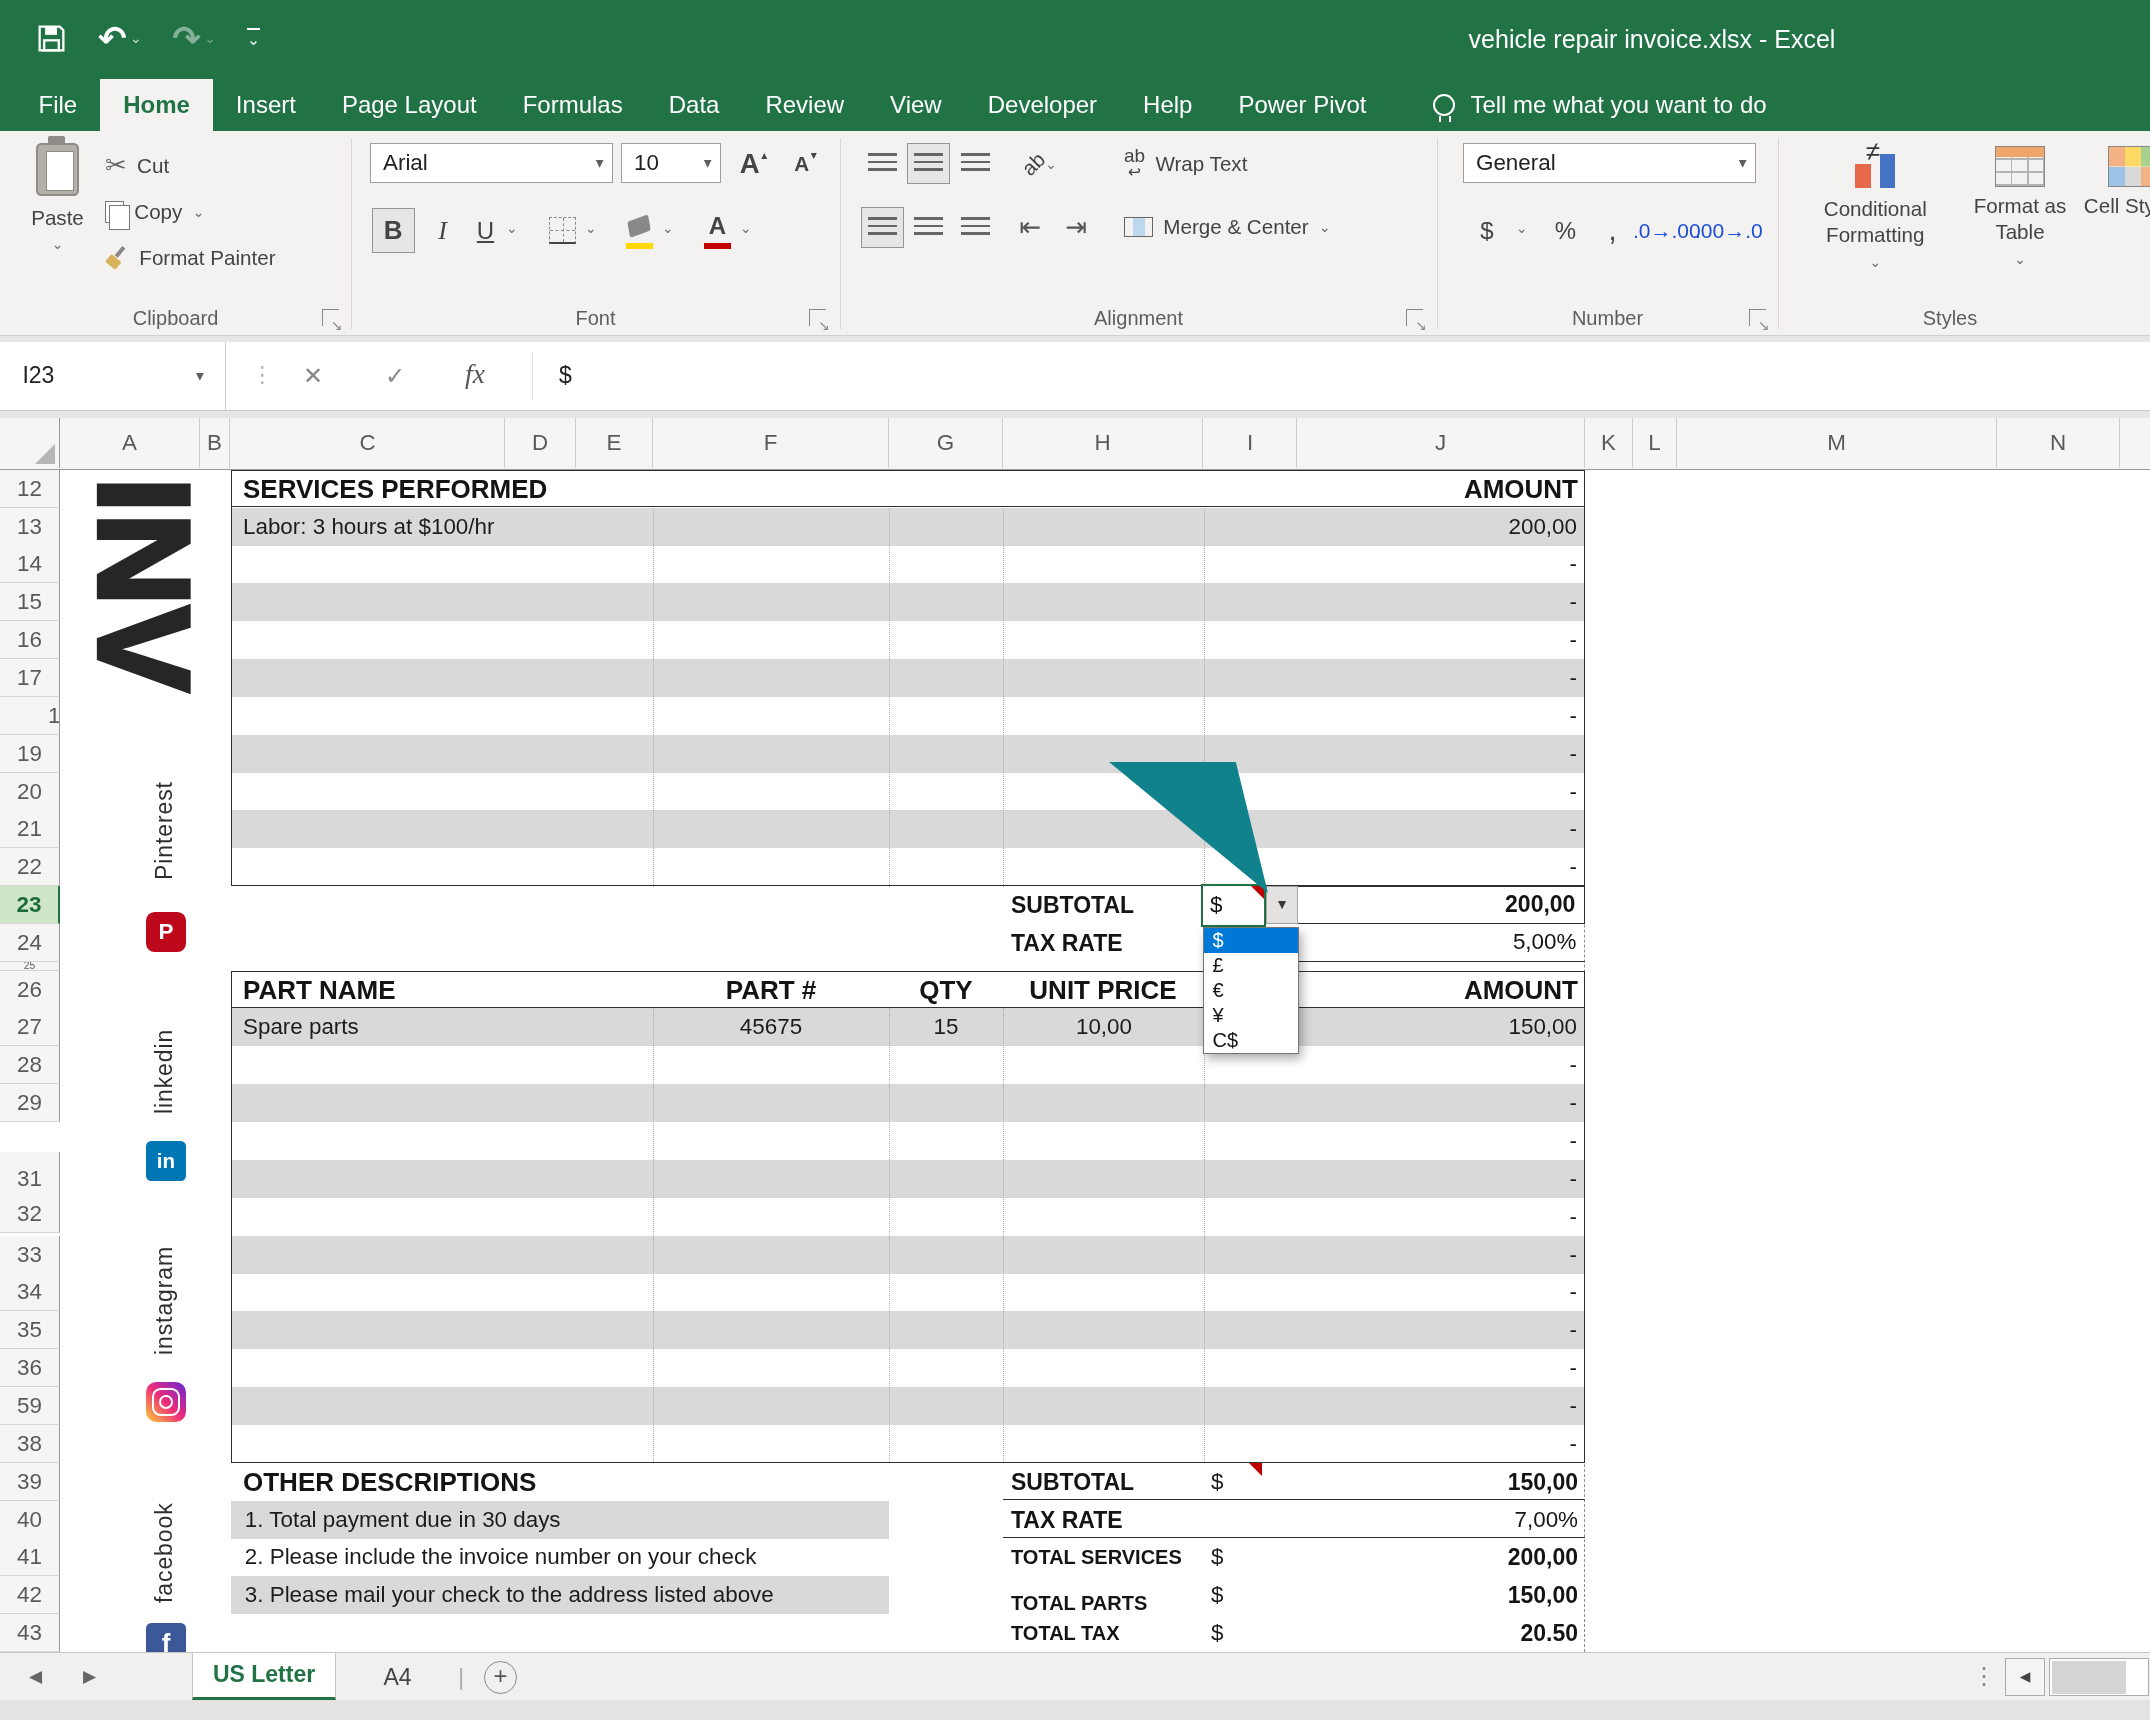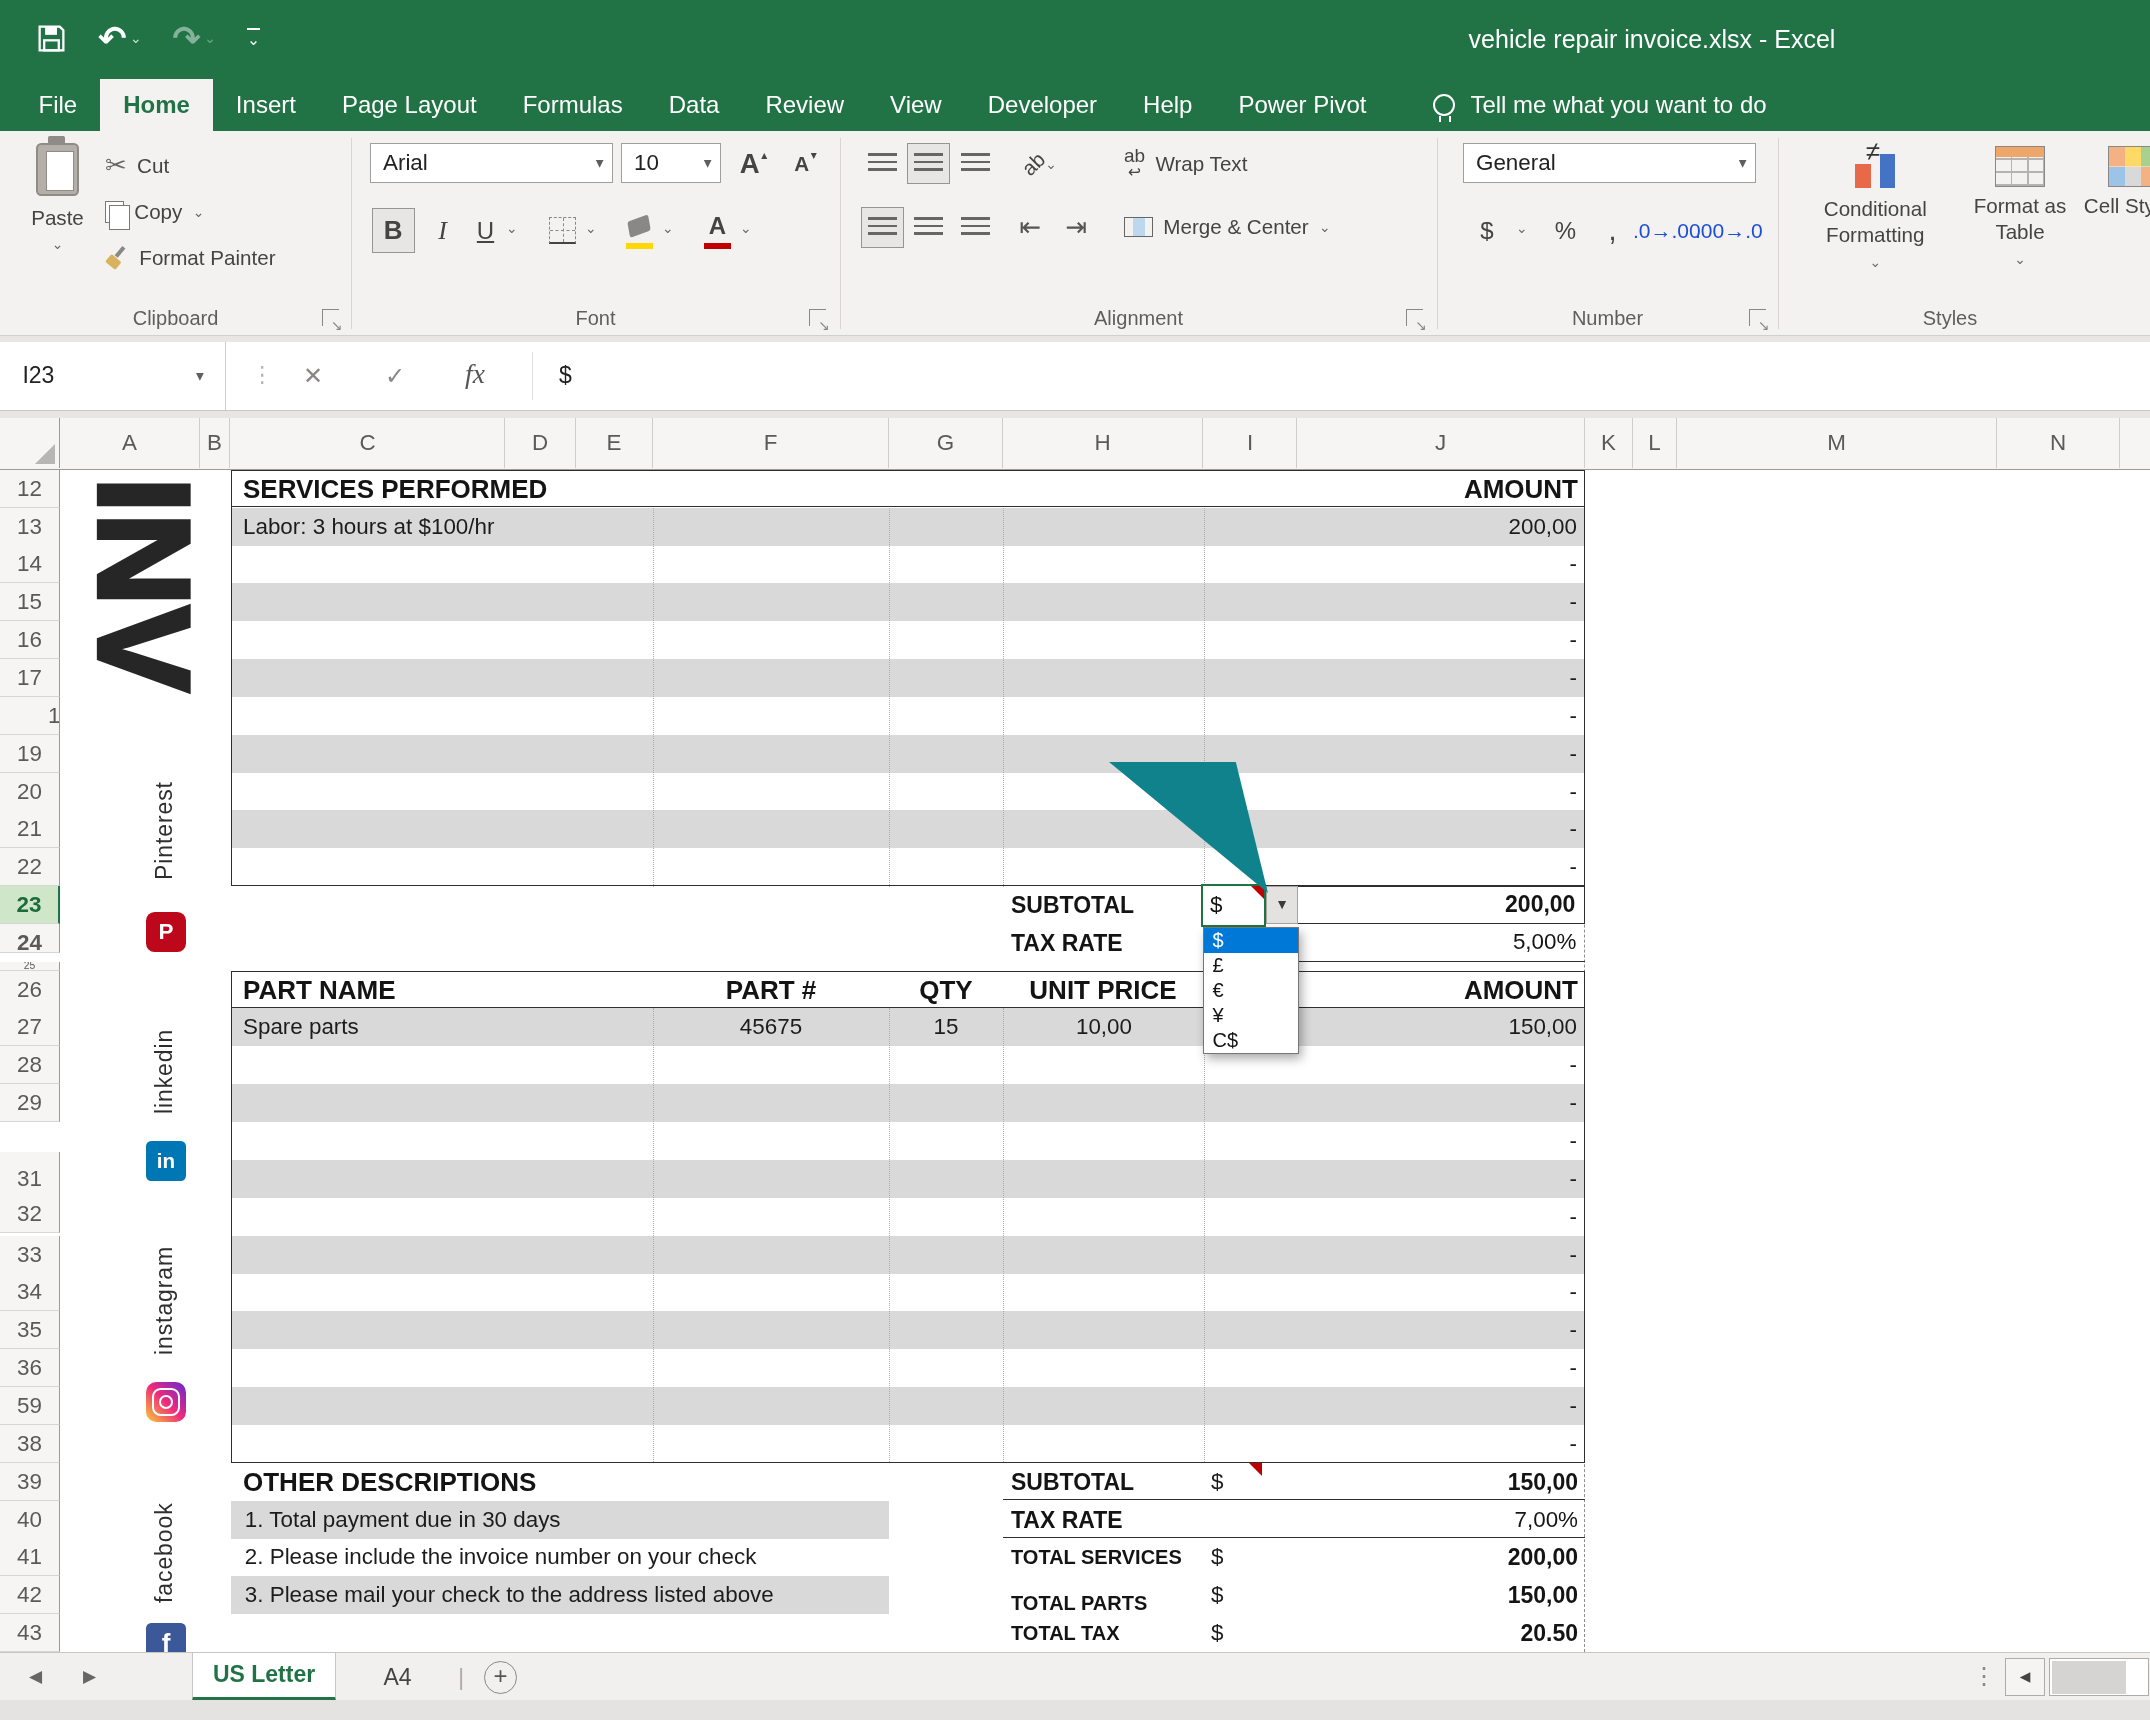--- a/index.html
+++ b/index.html
@@ -463,21 +463,21 @@
       <div class="rhc" style="top: 545px; height: 38px; line-height: 38px;">14</div>
       <div class="rhc" style="top: 583px; height: 38px; line-height: 38px;">15</div>
       <div class="rhc" style="top: 621px; height: 38px; line-height: 38px;">16</div>
       <div class="rhc" style="top: 659px; height: 38px; line-height: 38px;">17</div>
       <div class="rhc" style="top: 697px; height: 38px; line-height: 38px; padding-left: 48px;">18</div>
       <div class="rhc" style="top: 735px; height: 38px; line-height: 38px;">19</div>
       <div class="rhc" style="top: 773px; height: 38px; line-height: 38px;">20</div>
       <div class="rhc" style="top: 810px; height: 38px; line-height: 38px;">21</div>
       <div class="rhc" style="top: 848px; height: 38px; line-height: 38px;">22</div>
       <div class="rhc sel" style="top: 886px; height: 38px; line-height: 38px;">23</div>
-      <div class="rhc" style="top: 924px; height: 29px; line-height: 38px; font-weight: bold;">24</div>
+      <div class="rhc" style="top: 924px; height: 38px; line-height: 38px;">24</div>
       <div class="rhc" style="top: 962px; height: 8.6px; line-height: 8.6px; font-size: 10.3px;">25</div>
       <div class="rhc" style="top: 971px; height: 38px; line-height: 38px;">26</div>
       <div class="rhc" style="top: 1008px; height: 38px; line-height: 38px;">27</div>
       <div class="rhc" style="top: 1046px; height: 38px; line-height: 38px;">28</div>
       <div class="rhc" style="top: 1084px; height: 38px; line-height: 38px;">29</div>
       <div class="rhc" style="top: 1152px; height: 38px; line-height: 38px;">30</div>
       <div class="rhc" style="top: 1160px; height: 38px; line-height: 38px;">31</div>
       <div class="rhc" style="top: 1195px; height: 38px; line-height: 38px;">32</div>
       <div class="rhc" style="top: 1236px; height: 38px; line-height: 38px;">33</div>
       <div class="rhc" style="top: 1273px; height: 38px; line-height: 38px;">34</div>

